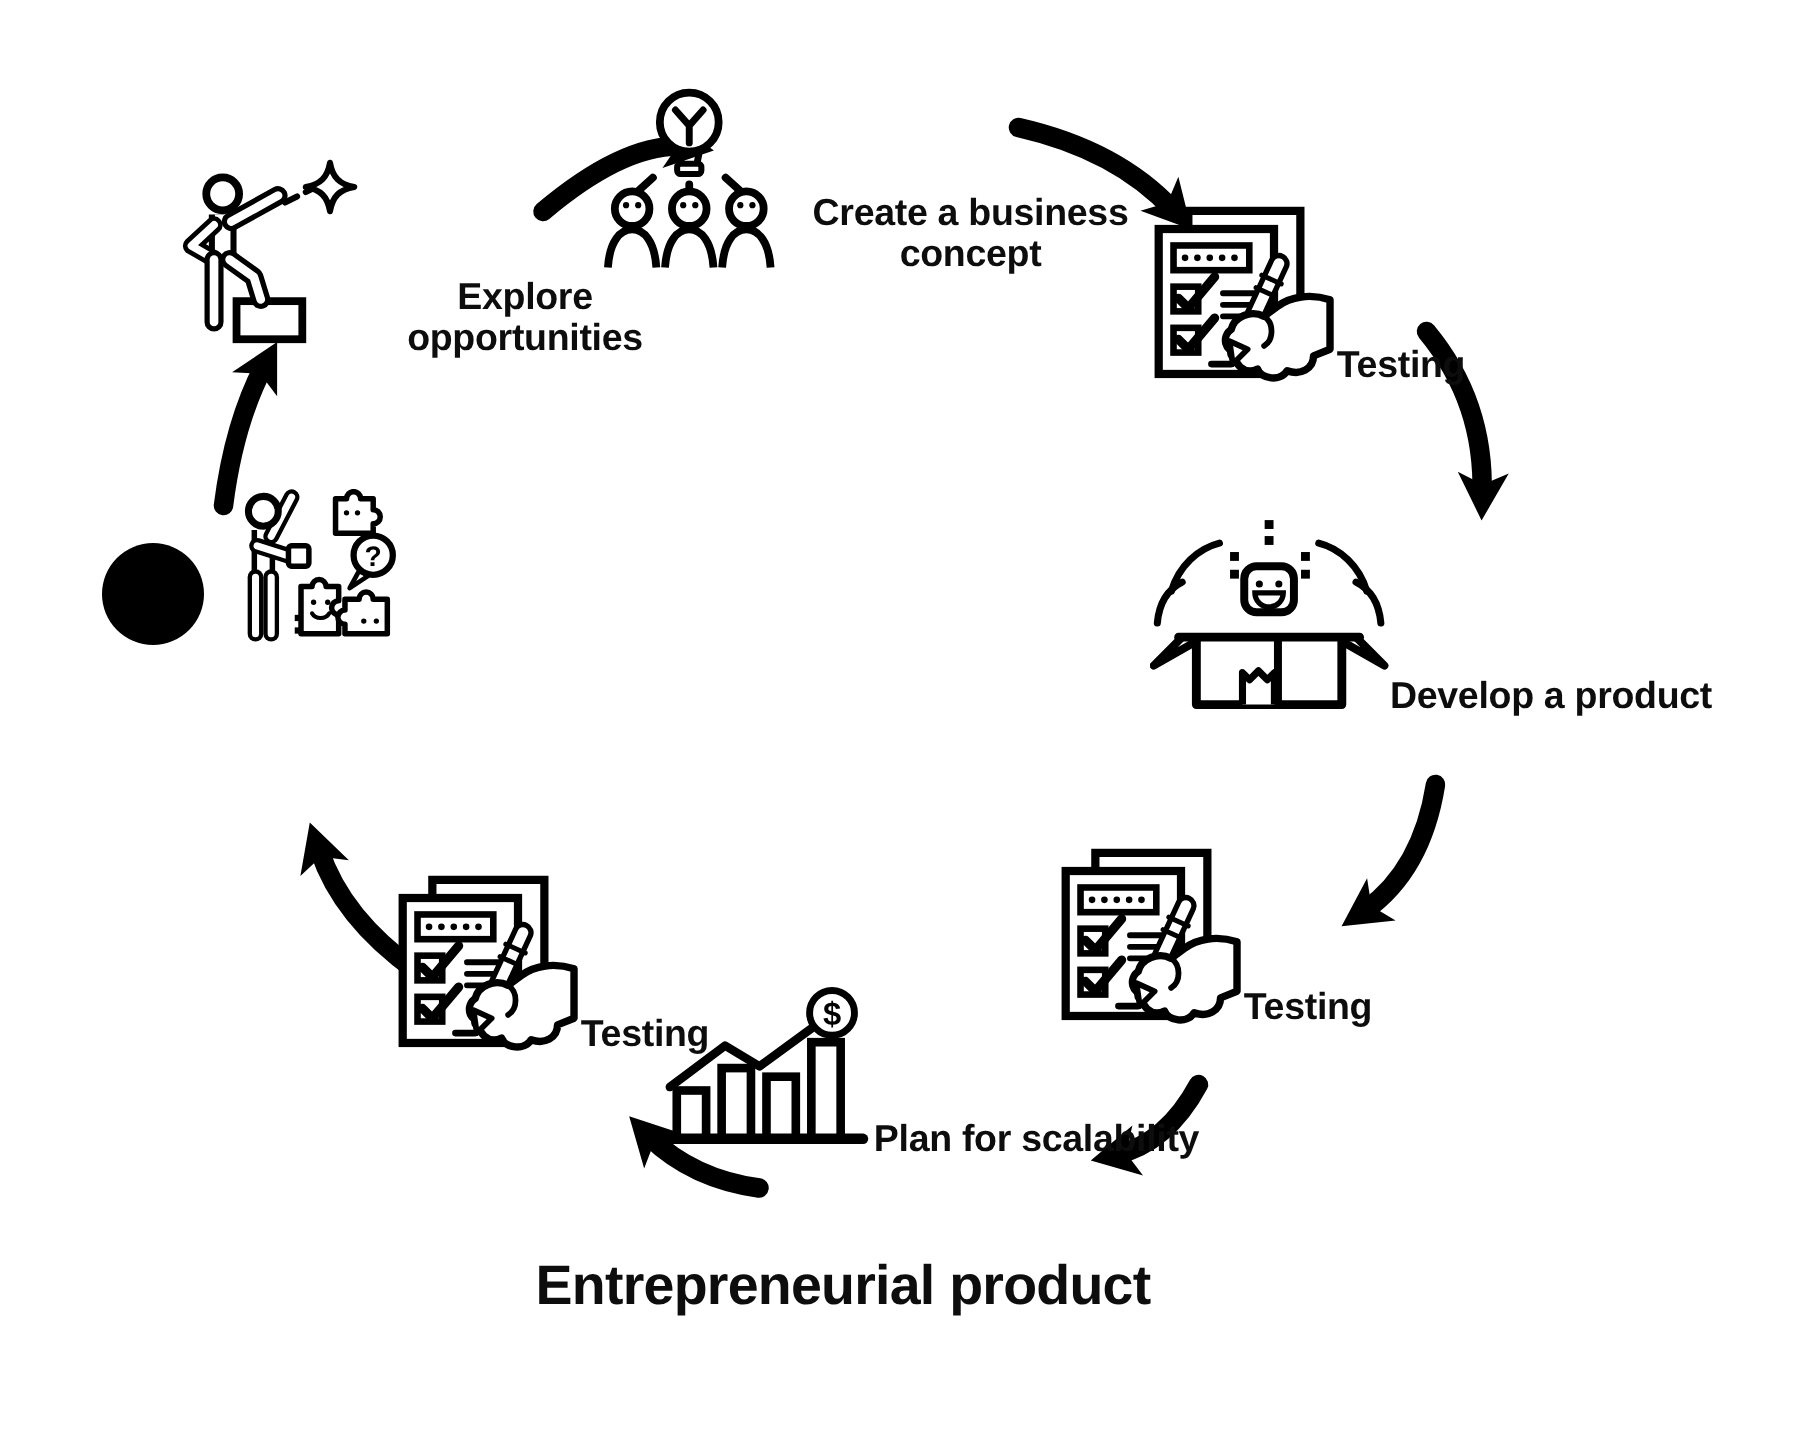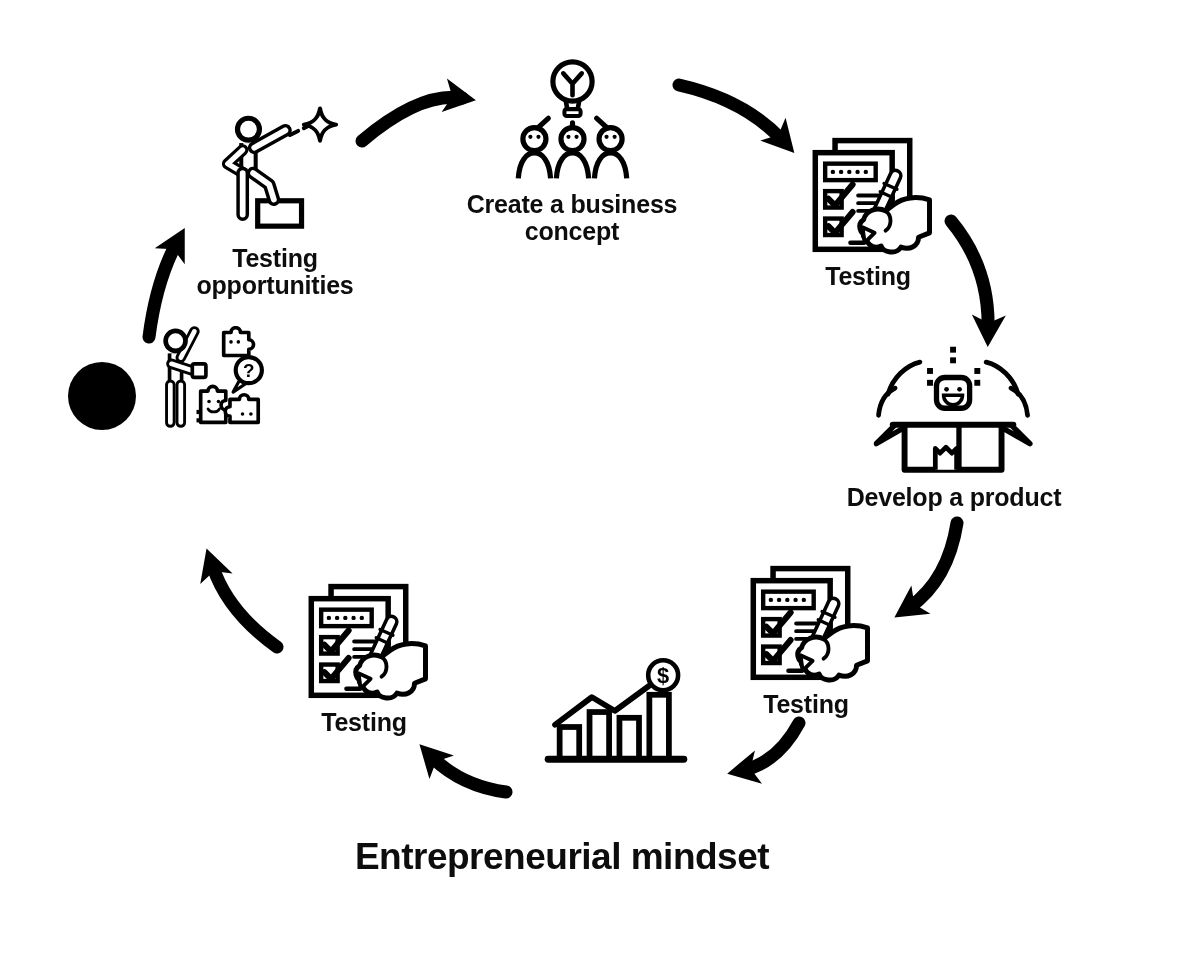--- a/index.html
+++ b/index.html
@@ -1,19 +1,19 @@
 <!DOCTYPE html>
 <html><head>
 <meta charset="utf-8">
 <style>
   * { margin:0; padding:0; box-sizing:border-box; }
   body { background:#fff; font-family:"Liberation Sans","DejaVu Sans",sans-serif; }
   .canvas { position:relative; width:1200px; height:960px; background:#ffffff; overflow:hidden; }
   .overlay { position:absolute; left:0; top:0; width:1200px; height:960px; }
-  .stage { position:absolute; display:flex; flex-direction:column; align-items:center; transform:translateX(-50%); }
+  .stage { position:absolute; display:flex; flex-direction:row; align-items:flex-end; transform:translateX(-50%); }
   .stage-label {
     color:#0d0d0d; font-weight:600; font-size:25px; line-height:1.08;
     text-align:center; margin-top:6px; letter-spacing:-0.2px;
   }
   .nowrap { white-space:nowrap; }
   .diagram-title {
     position:absolute; left:562px; top:836px; transform:translateX(-50%);
     color:#0d0d0d; font-size:37px; font-weight:700; letter-spacing:-0.5px; white-space:nowrap;
   }
   svg.icon { display:block; }
@@ -92,21 +92,21 @@
       <path d="M37,38 L24,50 L36,57" stroke="#000" stroke-width="10" stroke-linecap="round" stroke-linejoin="round" fill="none"></path>
       <path d="M37,38 L24,50 L36,57" stroke="#fff" stroke-width="4.5" stroke-linecap="round" stroke-linejoin="round" fill="none"></path>
       <path d="M37,58 V94" stroke="#000" stroke-width="11" stroke-linecap="round" fill="none"></path>
       <path d="M37,58 V94" stroke="#fff" stroke-width="5" stroke-linecap="round" fill="none"></path>
       <path d="M46,58 L60,68 L64,81" stroke="#000" stroke-width="11" stroke-linecap="round" stroke-linejoin="round" fill="none"></path>
       <path d="M46,58 L60,68 L64,81" stroke="#fff" stroke-width="5" stroke-linecap="round" stroke-linejoin="round" fill="none"></path>
       <circle cx="42" cy="20" r="9.5" fill="#fff" stroke="#000" stroke-width="4.5"></circle>
       <path d="M78,25 L85,21.5 M90,19 L97,15.5" stroke="#000" stroke-width="3.5" stroke-linecap="round"></path>
       <path d="M104,2 C105.5,10.5 109.5,14.5 118,16 C109.5,17.5 105.5,21.5 104,30 C102.5,21.5 98.5,17.5 90,16 C98.5,14.5 102.5,10.5 104,2 Z" fill="#fff" stroke="#000" stroke-width="3.5" stroke-linejoin="round"></path>
     </svg>
-    <div class="stage-label" style="width:200px;">Testing opportunities</div>
+    <div class="stage-label" style="width:200px;">Explore opportunities</div>
   </div>
 
   <div class="stage" style="left:572px; top:56px;">
     <svg class="icon" width="150" height="127" viewBox="0 0 130 110">
       <circle cx="65" cy="22" r="17" fill="#fff" stroke="#000" stroke-width="4.5"></circle>
       <path d="M57,15 L65,24 M73,15 L65,24 M65,24 V34" stroke="#000" stroke-width="4" stroke-linecap="round" fill="none"></path>
       <path d="M59,38 L60.5,46 M71,38 L69.5,46" stroke="#000" stroke-width="4" stroke-linecap="round"></path>
       <rect x="58" y="46" width="14" height="6" rx="2" fill="#fff" stroke="#000" stroke-width="3.5"></rect>
       <path d="M44,54 L33,64" stroke="#000" stroke-width="4.5" stroke-linecap="round"></path>
       <path d="M65,58 V63 M65,67 V70" stroke="#000" stroke-width="4.5" stroke-linecap="round"></path>
@@ -175,20 +175,21 @@
     <svg class="icon" width="150" height="115" viewBox="0 0 130 100">
       <path d="M12,58 L44,34 L64,46 L94,24" fill="none" stroke="#000" stroke-width="5" stroke-linejoin="round" stroke-linecap="round"></path>
       <rect x="16" y="60" width="17" height="28" fill="#fff" stroke="#000" stroke-width="5"></rect>
       <rect x="42" y="47" width="17" height="41" fill="#fff" stroke="#000" stroke-width="5"></rect>
       <rect x="68" y="52" width="17" height="36" fill="#fff" stroke="#000" stroke-width="5"></rect>
       <rect x="94" y="32" width="17" height="56" fill="#fff" stroke="#000" stroke-width="5"></rect>
       <path d="M6,88 H124" stroke="#000" stroke-width="6" stroke-linecap="round"></path>
       <circle cx="106" cy="15" r="13" fill="#fff" stroke="#000" stroke-width="4"></circle>
       <text x="106" y="22" text-anchor="middle" font-size="19" font-weight="700" font-family="Liberation Sans, DejaVu Sans, sans-serif" fill="#000">$</text>
     </svg>
+    <div class="stage-label nowrap">Plan for scalability</div>
   </div>
 
   <div class="stage" style="left:364px; top:580px;">
     <svg class="icon" width="132" height="123" viewBox="0 0 120 112">
         <use href="#icon-testing"></use>
       </svg>
     <div class="stage-label">Testing</div>
   </div>
 
   <div class="stage" style="left:208px; top:326px;">
@@ -221,14 +222,14 @@
       <path d="M86,70 h9 a4.5,4.5 0 0 1 9,0 h9 v22 h-27 v-6 a4.5,4.5 0 0 1 0,-9 z" fill="#fff" stroke="#000" stroke-width="3.5" stroke-linejoin="round"></path>
       <circle cx="98" cy="84" r="1.7" fill="#000"></circle>
         <circle cx="106" cy="84" r="1.7" fill="#000"></circle>
       <g fill="#000">
           <rect x="54" y="80" width="4" height="4"></rect>
           <rect x="54" y="88" width="4" height="4"></rect>
         </g>
     </svg>
   </div>
 
-  <div class="diagram-title">Entrepreneurial mindset</div>
+  <div class="diagram-title">Entrepreneurial product</div>
 </div>
 
 </body></html>

